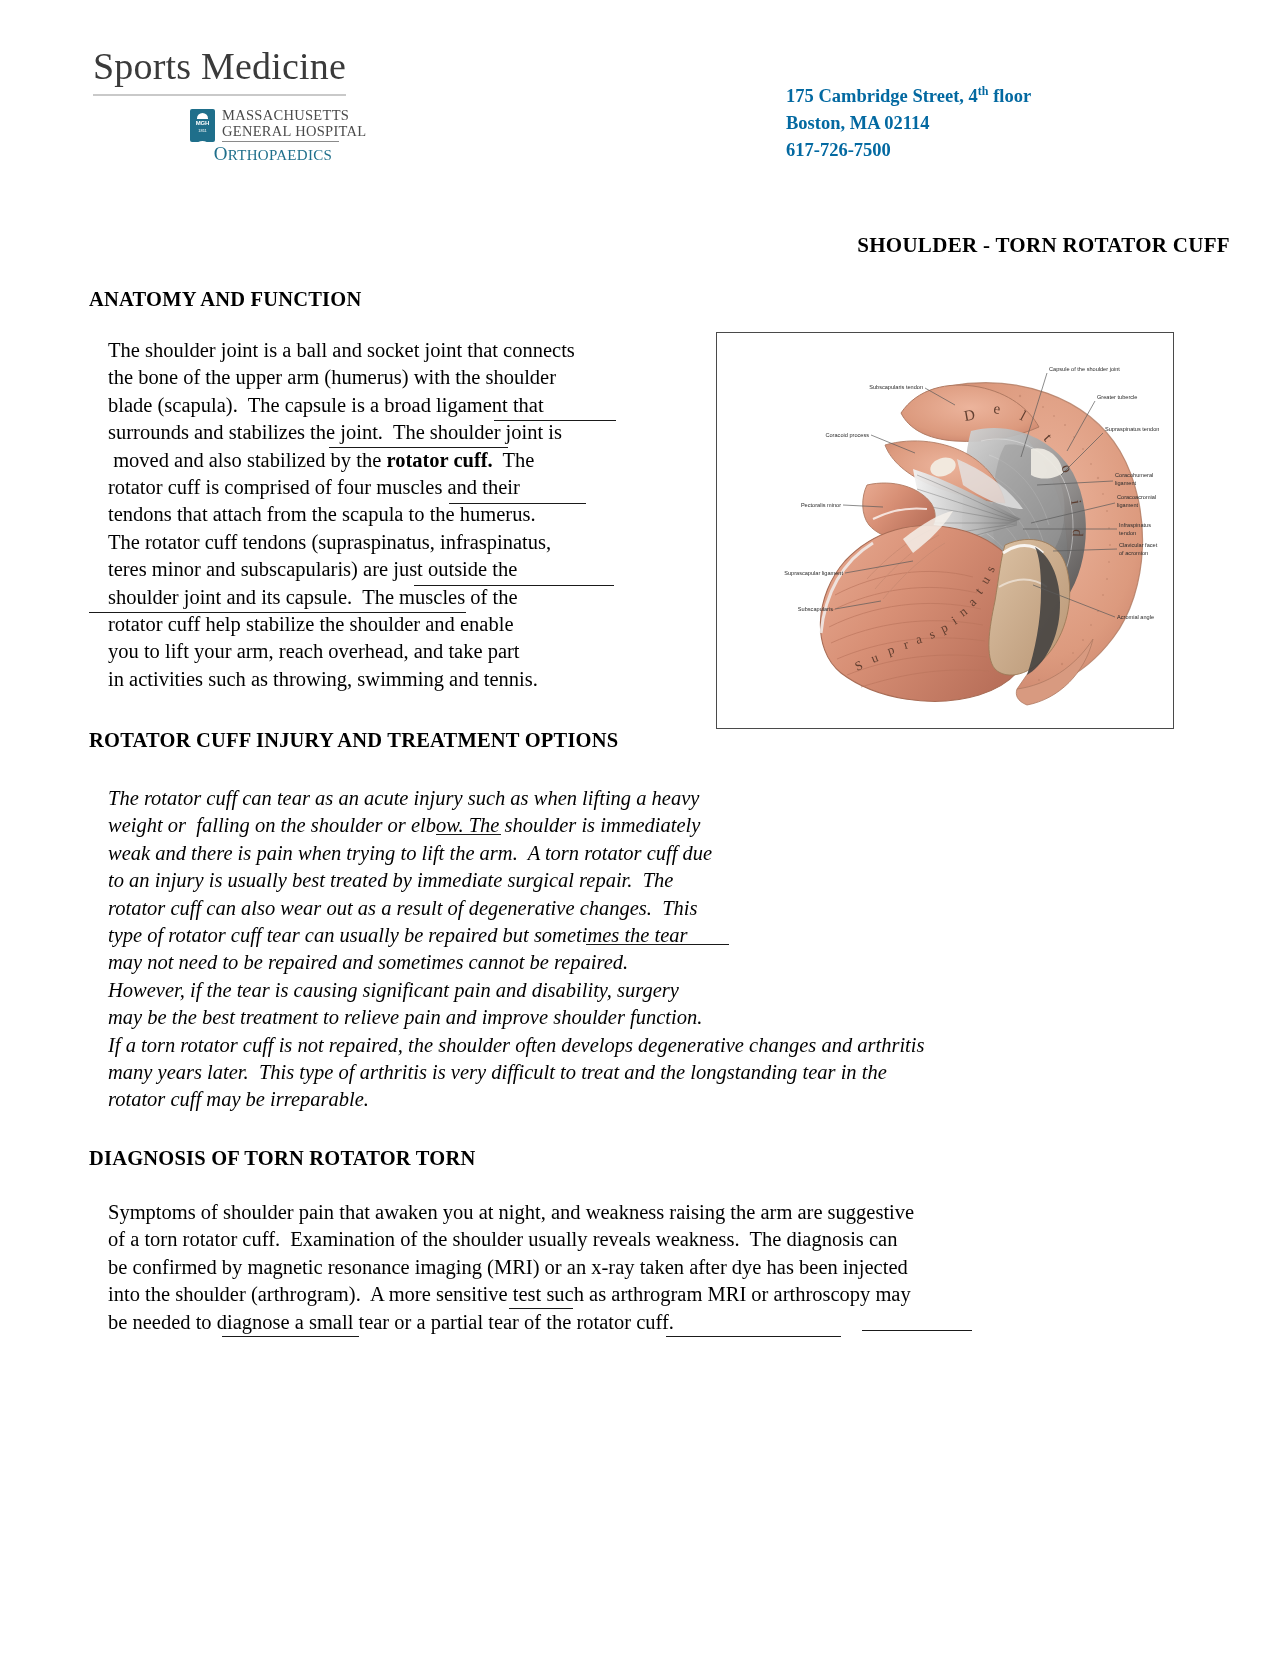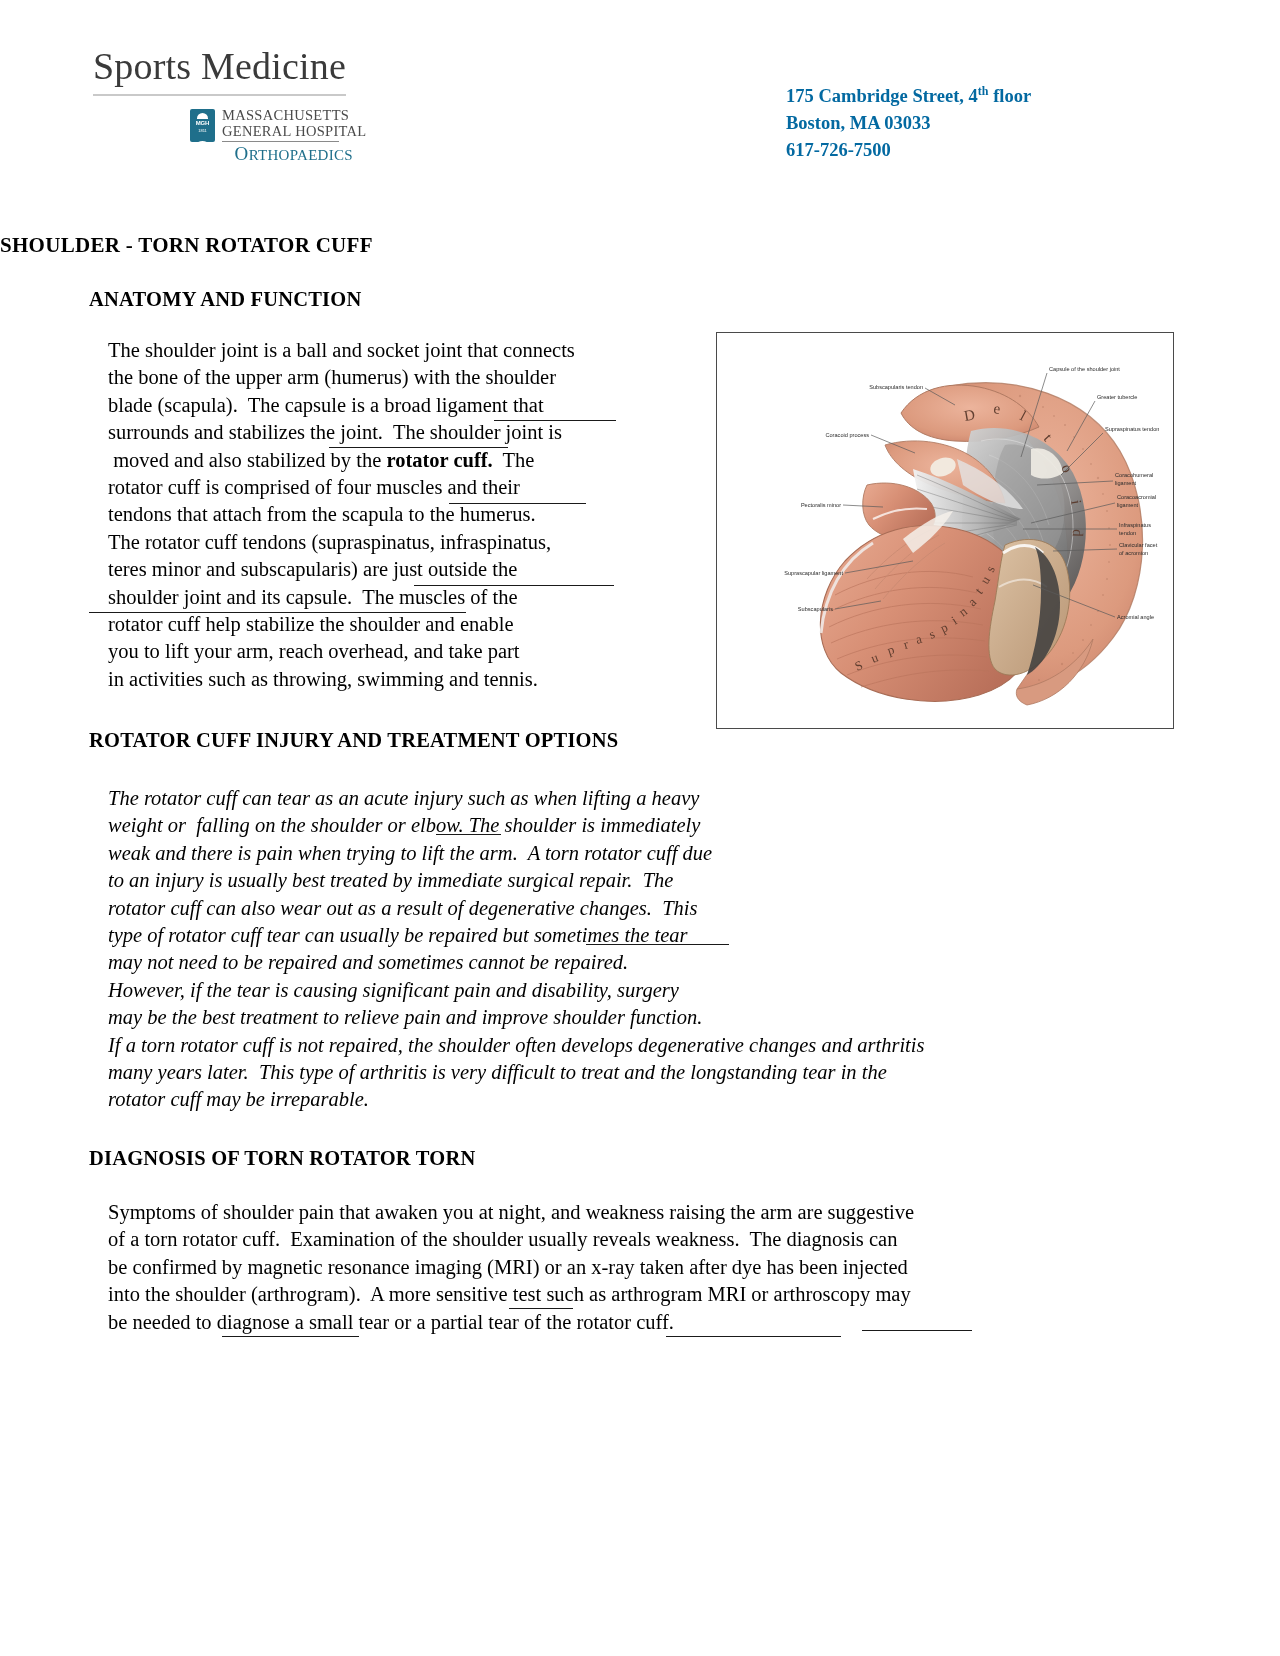--- a/index.html
+++ b/index.html
@@ -118,21 +118,21 @@
     background: #8a8a8a;
     margin-top: 2px;
   }
   .ortho-line {
     margin-top: 3px;
     font-family: "Liberation Serif", "DejaVu Serif", serif;
     font-size: 15px;
     line-height: 17px;
     color: #1f6f8b;
     letter-spacing: 0.3px;
-    text-align: right;
+    text-align: center;
     padding-left: 100px;
   }
   .ortho-line .cap { font-size: 19px; }
 
   .address {
     position: absolute;
     left: 786px;
     top: 34px;
     font-family: "Liberation Serif", "DejaVu Serif", serif;
     font-size: 18.5px;
@@ -142,21 +142,21 @@
     white-space: nowrap;
   }
   .address sup { font-size: 12px; vertical-align: super; }
 
   
   .doc-title {
     position: absolute;
     top: 233px;
     left: 0;
     width: 1230px;
-    text-align: left;
+    text-align: right;
     font-size: 21px;
     font-weight: bold;
     letter-spacing: 0.3px;
   }
 
   .section-heading {
     position: absolute;
     left: 89px;
     font-size: 20.5px;
     font-weight: bold;
@@ -220,21 +220,21 @@
         <div class="mgh-line2">GENERAL HOSPITAL</div>
         <div class="mgh-underline"></div>
       </div>
     </div>
 
     <div class="ortho-line"><span class="cap">O</span><span>RTHOPAEDICS</span></div>
   </div>
 
   <div class="address">
     <div><span>175 Cambridge Street, 4</span><sup>th</sup><span> floor</span></div>
-    <div>Boston, MA  03033</div>
+    <div>Boston, MA  02114</div>
     <div>617-726-7500</div>
   </div>
 </div>
 
 <div class="doc-title">SHOULDER - TORN ROTATOR CUFF</div>
 
 <div class="section-heading" id="heading-anatomy">ANATOMY AND FUNCTION</div>
 
 <div class="para" id="para-anatomy"><div>The shoulder joint is a ball and socket joint that connects</div><div>the bone of the upper arm (humerus) with the shoulder</div><div>blade (scapula).  The capsule is a broad ligament that</div><div>surrounds and stabilizes the joint.  The shoulder joint is</div><div> moved and also stabilized by the <b>rotator cuff.</b>  The</div><div>rotator cuff is comprised of four muscles and their</div><div>tendons that attach from the scapula to the humerus.</div><div>The rotator cuff tendons (supraspinatus, infraspinatus,</div><div>teres minor and subscapularis) are just outside the</div><div>shoulder joint and its capsule.  The muscles of the</div><div>rotator cuff help stabilize the shoulder and enable</div><div>you to lift your arm, reach overhead, and take part</div><div>in activities such as throwing, swimming and tennis.</div></div>
 

